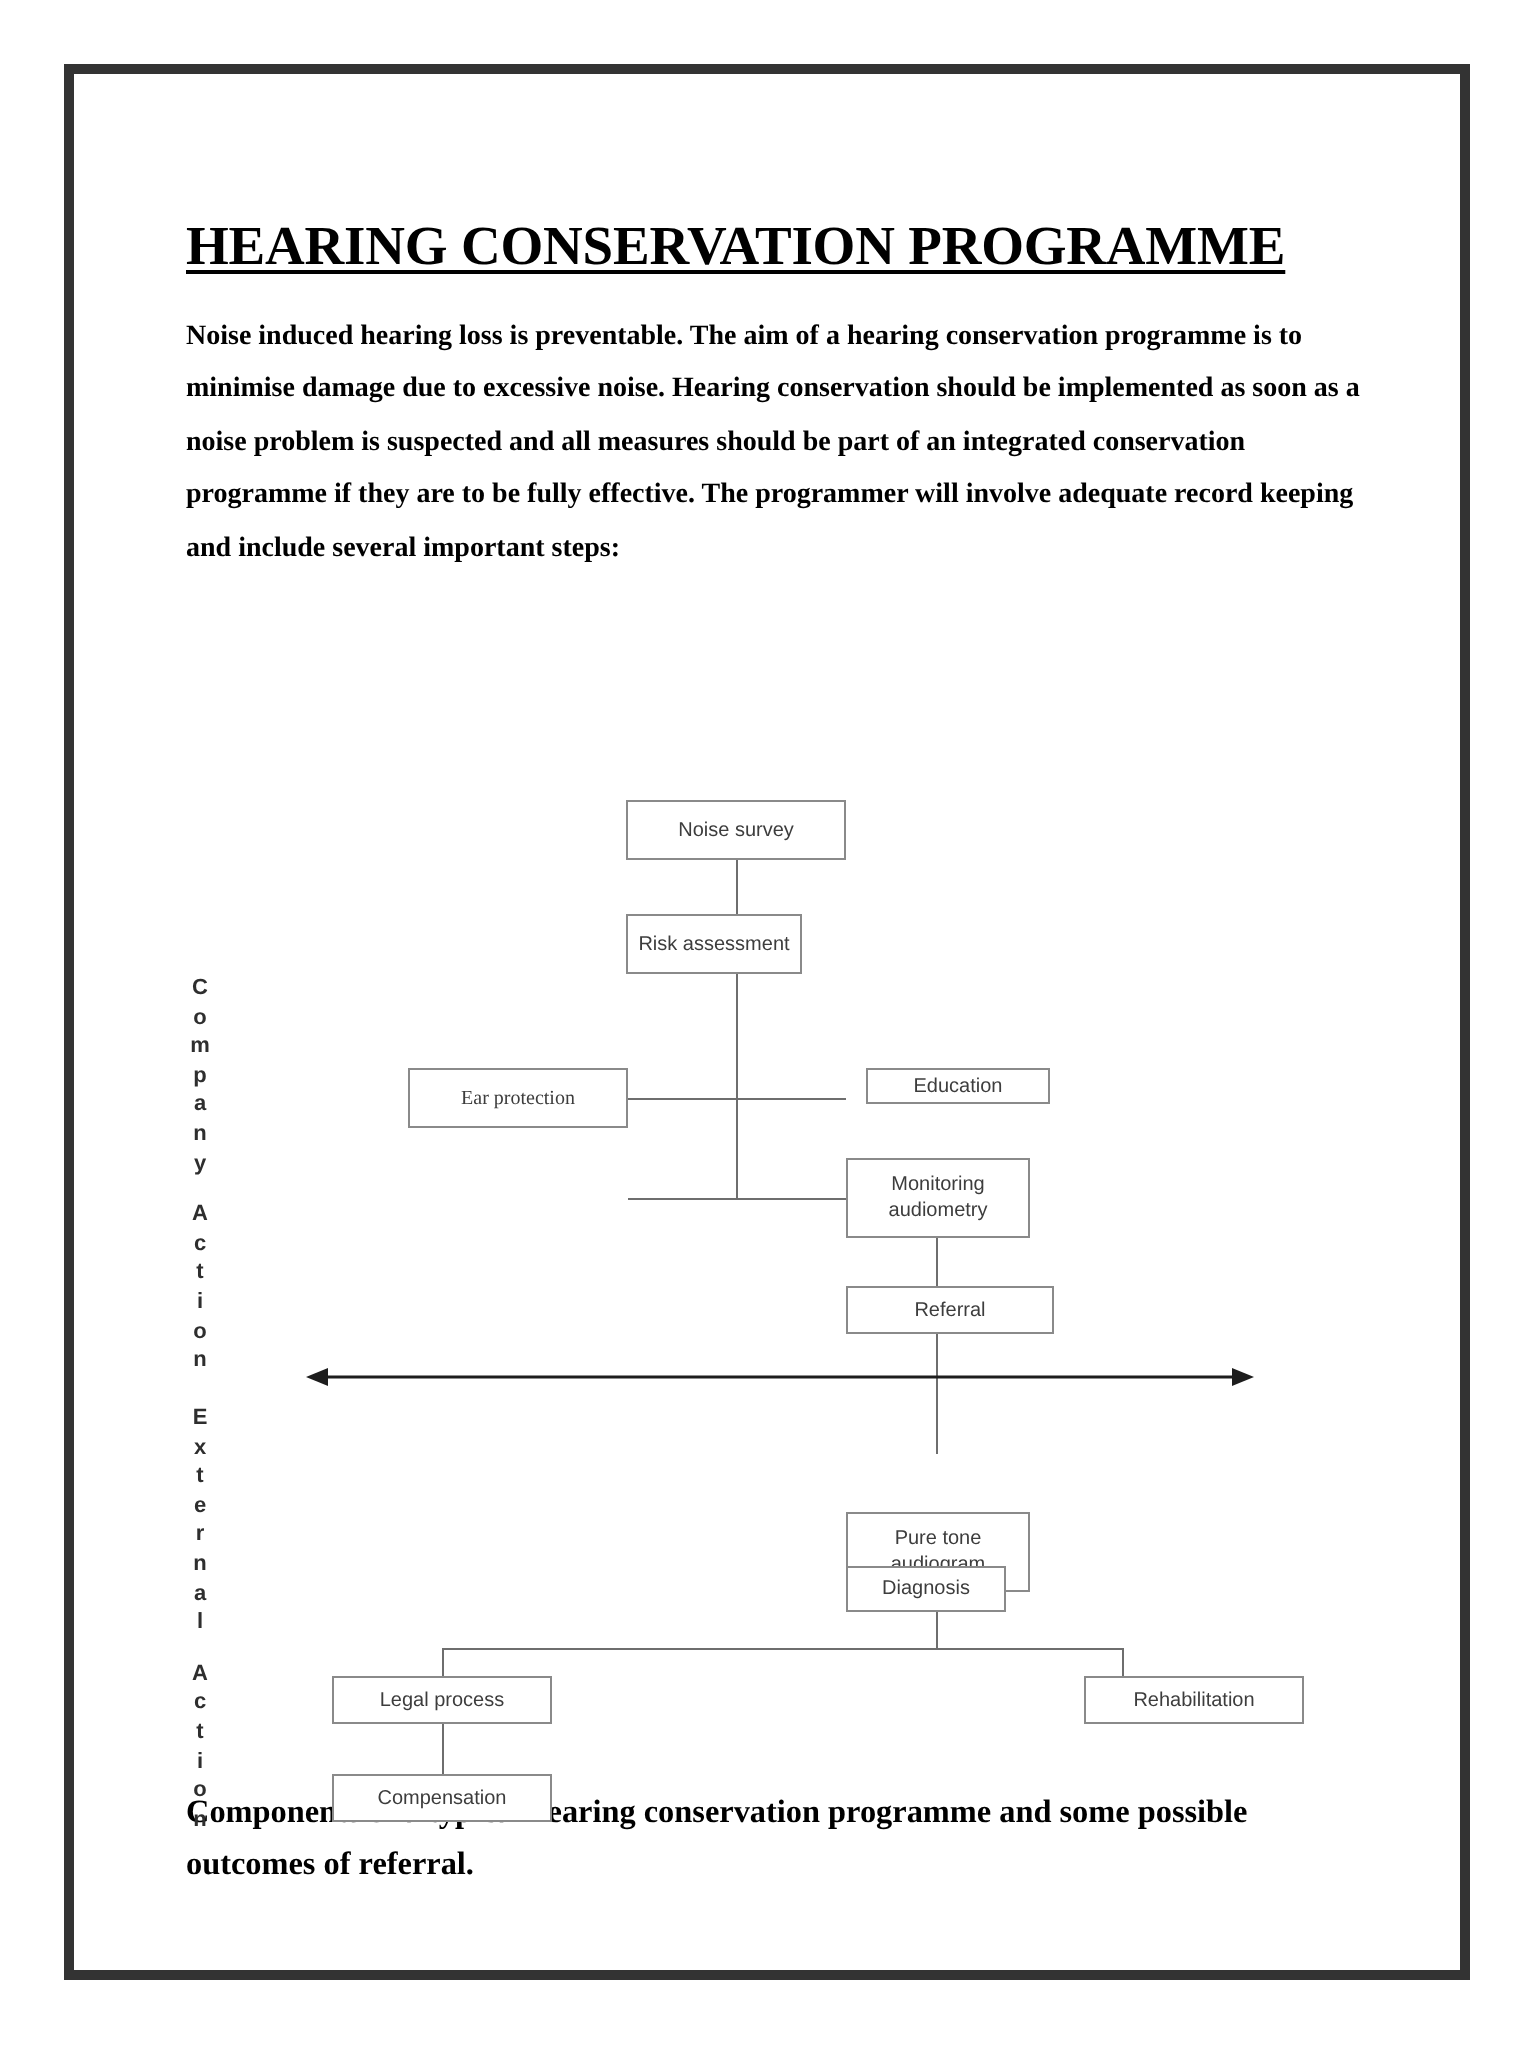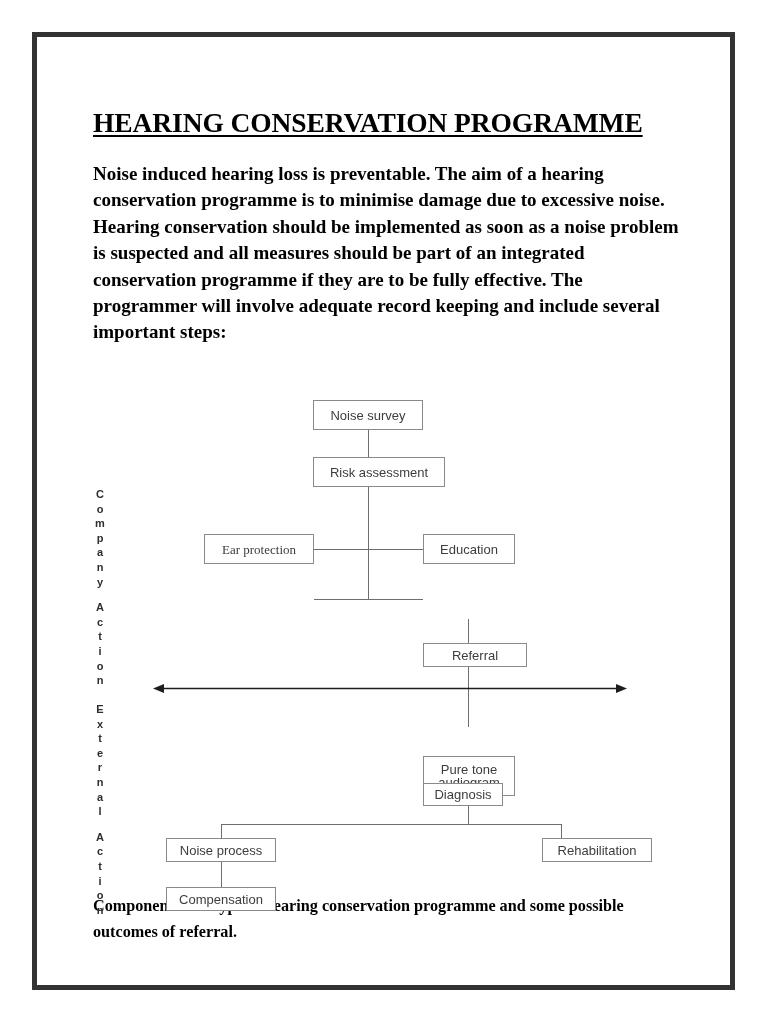--- a/index.html
+++ b/index.html
@@ -47,21 +47,21 @@
     text-decoration: underline;
     text-underline-offset: 3px;
     white-space: nowrap;
   }
 
   #intro-paragraph {
     position: absolute;
     left: 56px;
     top: 105px;
     width: 590px;
-    font-size: 19px;
+    font-size: 14px;
     font-weight: bold;
     line-height: 26.4px;
     color: #000000;
     text-align: left;
   }
 
   #steps-list {
     position: absolute;
     left: 58px;
     top: 252px;
@@ -99,21 +99,21 @@
     width: 600px;
     height: 500px;
   }
 
   .fc-box {
     position: absolute;
     border: 1px solid #8a8a8a;
     background: #ffffff;
     box-sizing: border-box;
     font-family: "Liberation Sans", "DejaVu Sans", sans-serif;
-    font-size: 13px;
+    font-size: 10px;
     color: #3d3d3d;
     display: flex;
     align-items: center;
     justify-content: center;
     text-align: center;
     line-height: 13px;
     z-index: 3;
   }
 
   .fc-line {
@@ -231,37 +231,40 @@
       <div class="fc-line v" style="left:128px; top:493px; height:27px;"></div>
 
       <svg id="divider-arrow" viewBox="0 0 474 11">
         <line x1="8" y1="5.5" x2="466" y2="5.5" stroke="#1d1d1d" stroke-width="1.4"></line>
         <polygon points="0,5.5 11,1 11,10" fill="#1d1d1d"></polygon>
         <polygon points="474,5.5 463,1 463,10" fill="#1d1d1d"></polygon>
       </svg>
 
       <div class="fc-box" style="left:220px; top:33px; width:110px; height:30px;">Noise survey</div>
 
-      <div class="fc-box" style="left:220px; top:90px; width:132px; height:30px;">Risk assessment</div>
+      <div class="fc-box" style="left:220px; top:90px; width:88px; height:30px;">Risk assessment</div>
 
       <div class="fc-box" style="left:111px; top:167px; width:110px; height:30px;font-family:Liberation Serif, serif;">Ear protection</div>
 
-      <div class="fc-box" style="left:330px; top:167px; width:92px; height:30px;">Education</div>
-
-
+      <div class="fc-box" style="left:340px; top:167px; width:92px; height:18px;">Education</div>
+
+
+      <div class="fc-box" style="left:330px; top:212px; width:92px; height:40px;">
+        <span>Monitoring<br>audiometry</span>
+      </div>
 
       <div class="fc-box" style="left:330px; top:276px; width:104px; height:24px;">Referral</div>
 
       <div class="fc-box" style="left:330px; top:349px; width:92px; height:40px;margin-top:40px;">
         <span>Pure tone audiogram</span>
       </div>
 
       <div class="fc-box" style="left:330px; top:416px; width:80px; height:23px;">Diagnosis</div>
 
-      <div class="fc-box" style="left:73px; top:471px; width:110px; height:24px;">Noise process</div>
+      <div class="fc-box" style="left:73px; top:471px; width:110px; height:24px;">Legal process</div>
 
       <div class="fc-box" style="left:413px; top:471px; width:110px; height:24px;margin-left:36px;">Rehabilitation</div>
 
       <div class="fc-box" style="left:73px; top:520px; width:110px; height:24px;text-align:right;">Compensation</div>
 
     </div>
 
     <p id="figure-caption">Components of a typical hearing conservation programme and some possible outcomes of referral.</p>
 
   </div>

